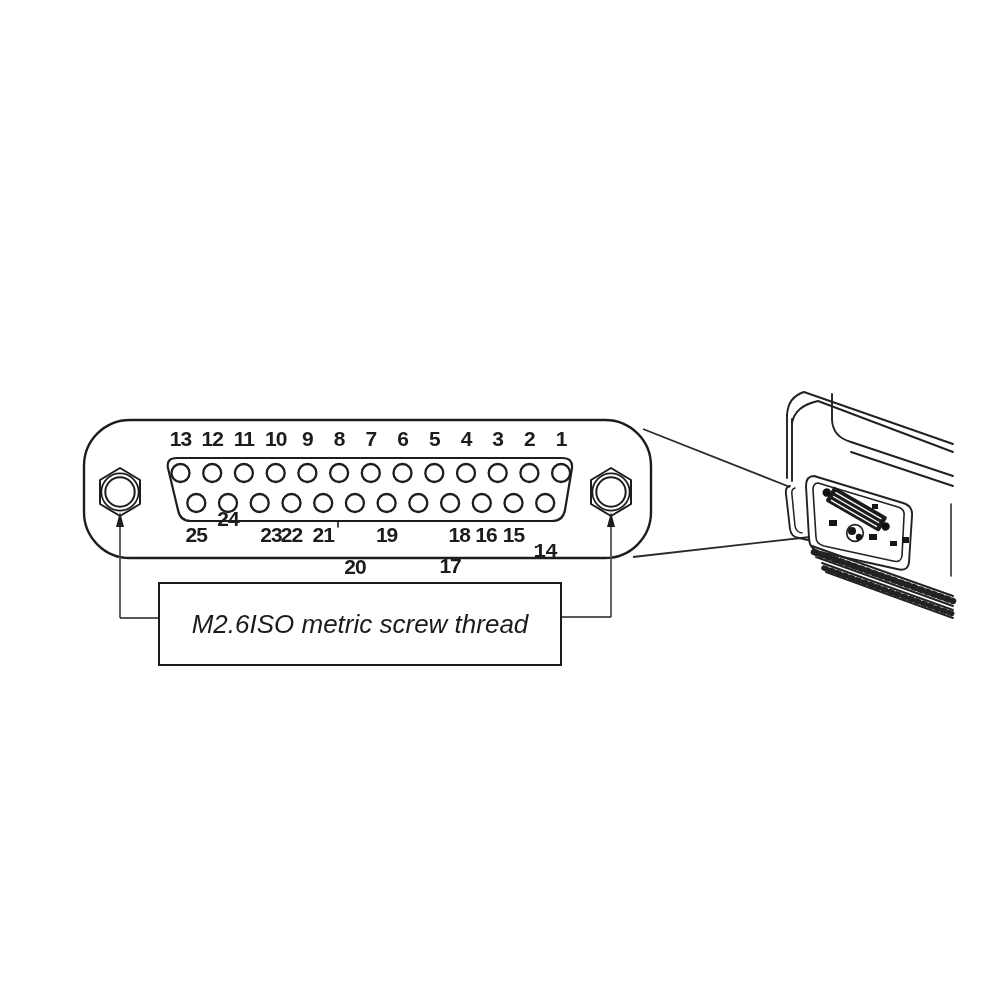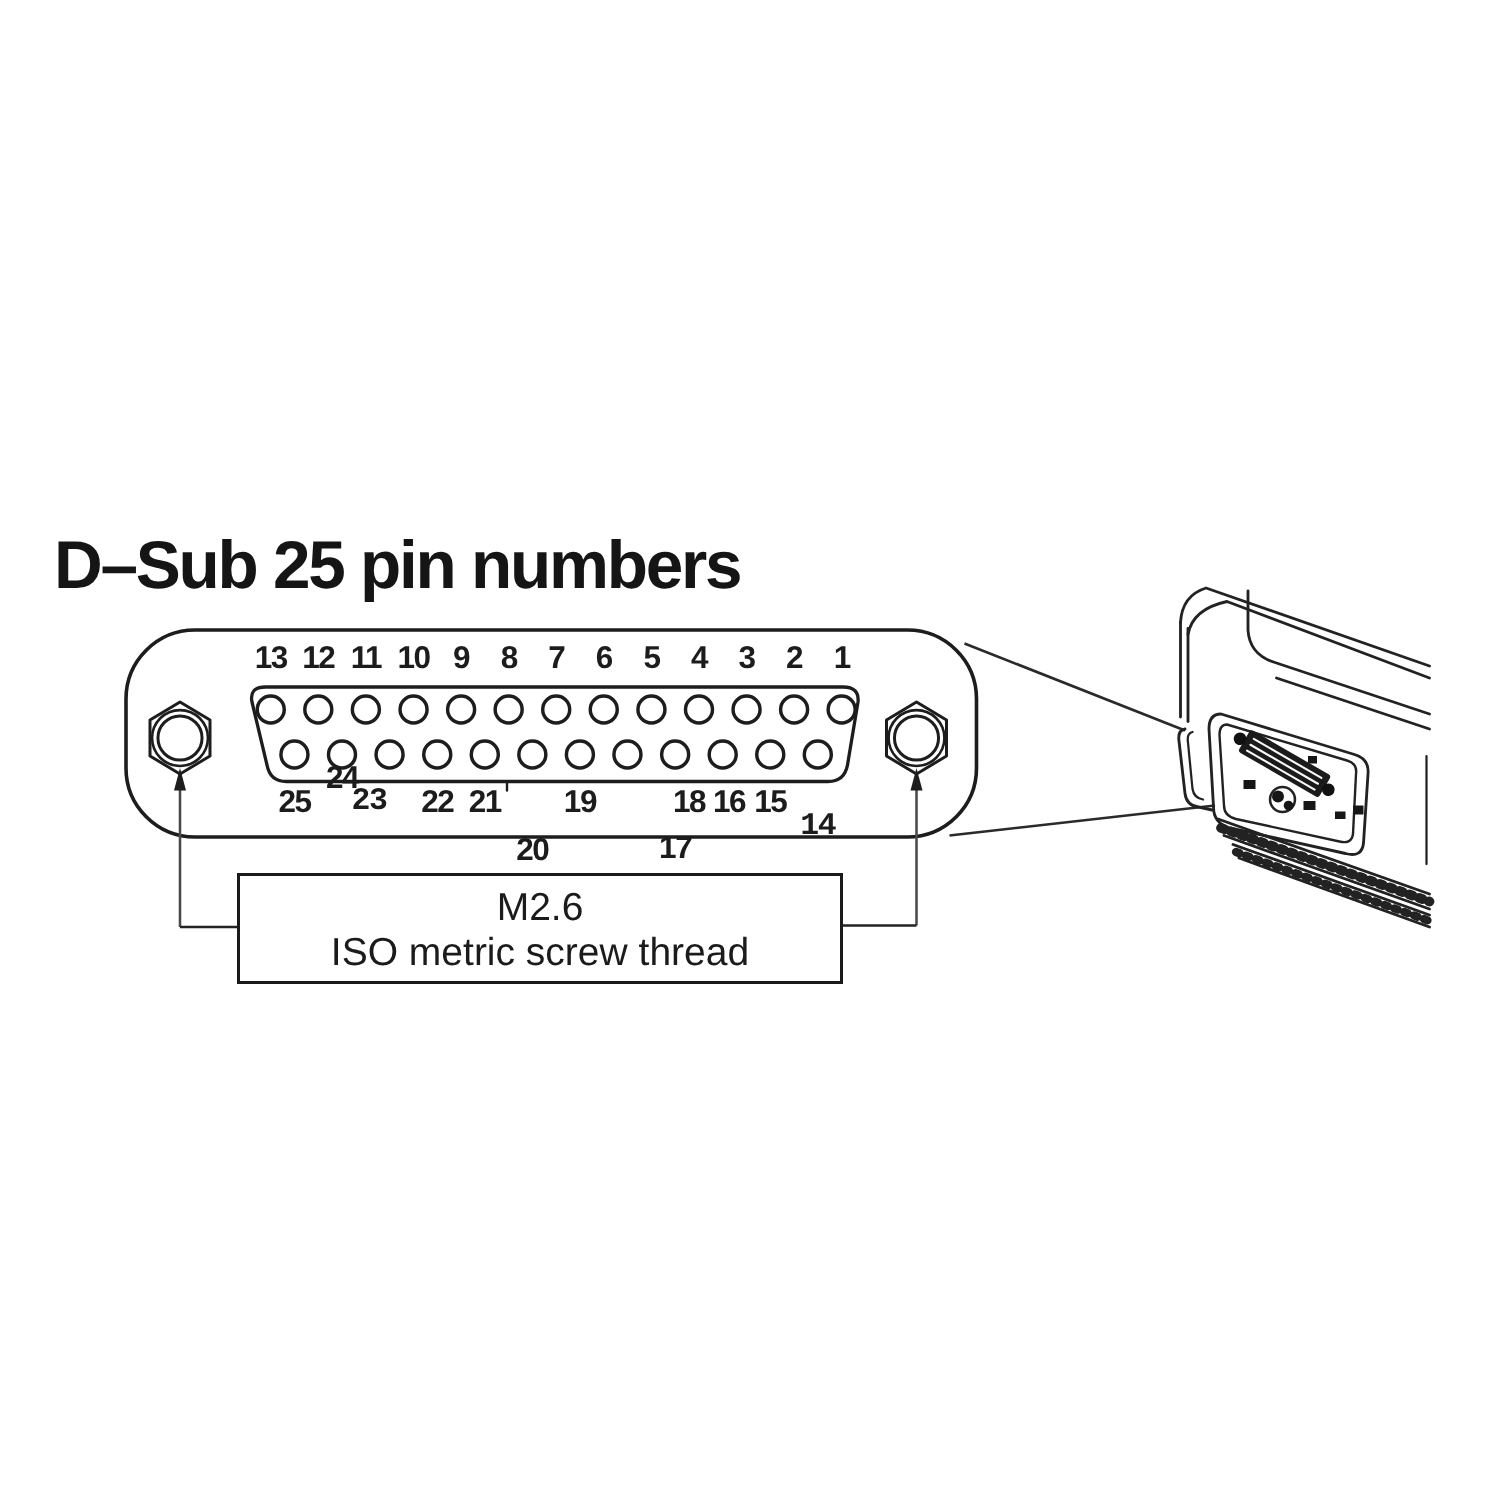--- a/index.html
+++ b/index.html
@@ -12,34 +12,34 @@
     position:absolute; left:36px; top:351px;
     font-size:45px; font-weight:bold; letter-spacing:-1.5px; color:#151515;
     white-space:nowrap;
   }
   .pin-num {
     position:absolute; width:34px; margin-left:-17px; text-align:center;
     font-size:21px; font-weight:bold; letter-spacing:-1px; color:#1c1c1c;
     line-height:26px; white-space:nowrap;
   }
   .label-box {
-    position:absolute; left:158px; top:582px; width:404px; height:74px;
+    position:absolute; left:158px; top:582px; width:404px; height:84px;
     box-sizing:border-box; border:2.5px solid #1b1b1b; background:#ffffff;
-    display:flex; flex-direction:column; justify-content:center; align-items:center;
+    display:flex; flex-direction:row; justify-content:center; align-items:center;
     color:#1b1b1b;
+    font-style:italic;
   }
   .label-box .l1 { font-size:26px; line-height:30px; }
   .label-box .l2 { font-size:26px; line-height:30px; }
 </style>
 </head>
 <body>
 
 <div class="canvas">
 
-  <div class="title">D–Sub 25 pin numbers</div>
 
   <svg class="art" width="1000" height="1000" viewBox="0 0 1000 1000">
 
     <g fill="none" stroke="#1d1d1d" stroke-width="2.4" stroke-linejoin="round" stroke-linecap="round">
 
       <rect x="84" y="420" width="567" height="138" rx="46" fill="#ffffff"></rect>
 
       <path stroke-width="2.2" d="M 177,458 L 562,458 Q 573,458 572,468 L 565,510 Q 563,521 552,521
                L 191,521 Q 180,521 178,510 L 168,468 Q 166,458 177,458 Z"></path>
       <line x1="338" y1="521" x2="338" y2="527" stroke-width="1.6"></line>
@@ -167,21 +167,21 @@
       <span class="pin-num" style="left: 402.5px; top: 426px;">6</span>
       <span class="pin-num" style="left: 434.3px; top: 426px;">5</span>
       <span class="pin-num" style="left: 466px; top: 426px;">4</span>
       <span class="pin-num" style="left: 497.7px; top: 426px;">3</span>
       <span class="pin-num" style="left: 529.4px; top: 426px;">2</span>
       <span class="pin-num" style="left: 561.1px; top: 426px;">1</span>
     </div>
   <div id="bottom-pin-labels">
       <span class="pin-num" style="left: 196.3px; top: 522px;">25</span>
       <span class="pin-num" style="left: 228px; top: 506px;">24</span>
-      <span class="pin-num" style="left: 246px; top: 522px; font-family: Liberation Mono, monospace;">23</span>
+      <span class="pin-num" style="left: 271px; top: 522px;">23</span>
       <span class="pin-num" style="left: 291.5px; top: 522px;">22</span>
       <span class="pin-num" style="left: 323.2px; top: 522px;">21</span>
       <span class="pin-num" style="left: 354.9px; top: 522px; margin-top: 32px;">20</span>
       <span class="pin-num" style="left: 386.6px; top: 522px;">19</span>
       <span class="pin-num" style="left: 418.3px; top: 522px; margin-left: 24px;">18</span>
       <span class="pin-num" style="left: 450.1px; top: 553px;">17</span>
       <span class="pin-num" style="left: 486px; top: 522px;">16</span>
       <span class="pin-num" style="left: 513.5px; top: 522px;">15</span>
       <span class="pin-num" style="left: 545.2px; top: 539px; font-family: Liberation Mono, monospace;">14</span>
     </div>

